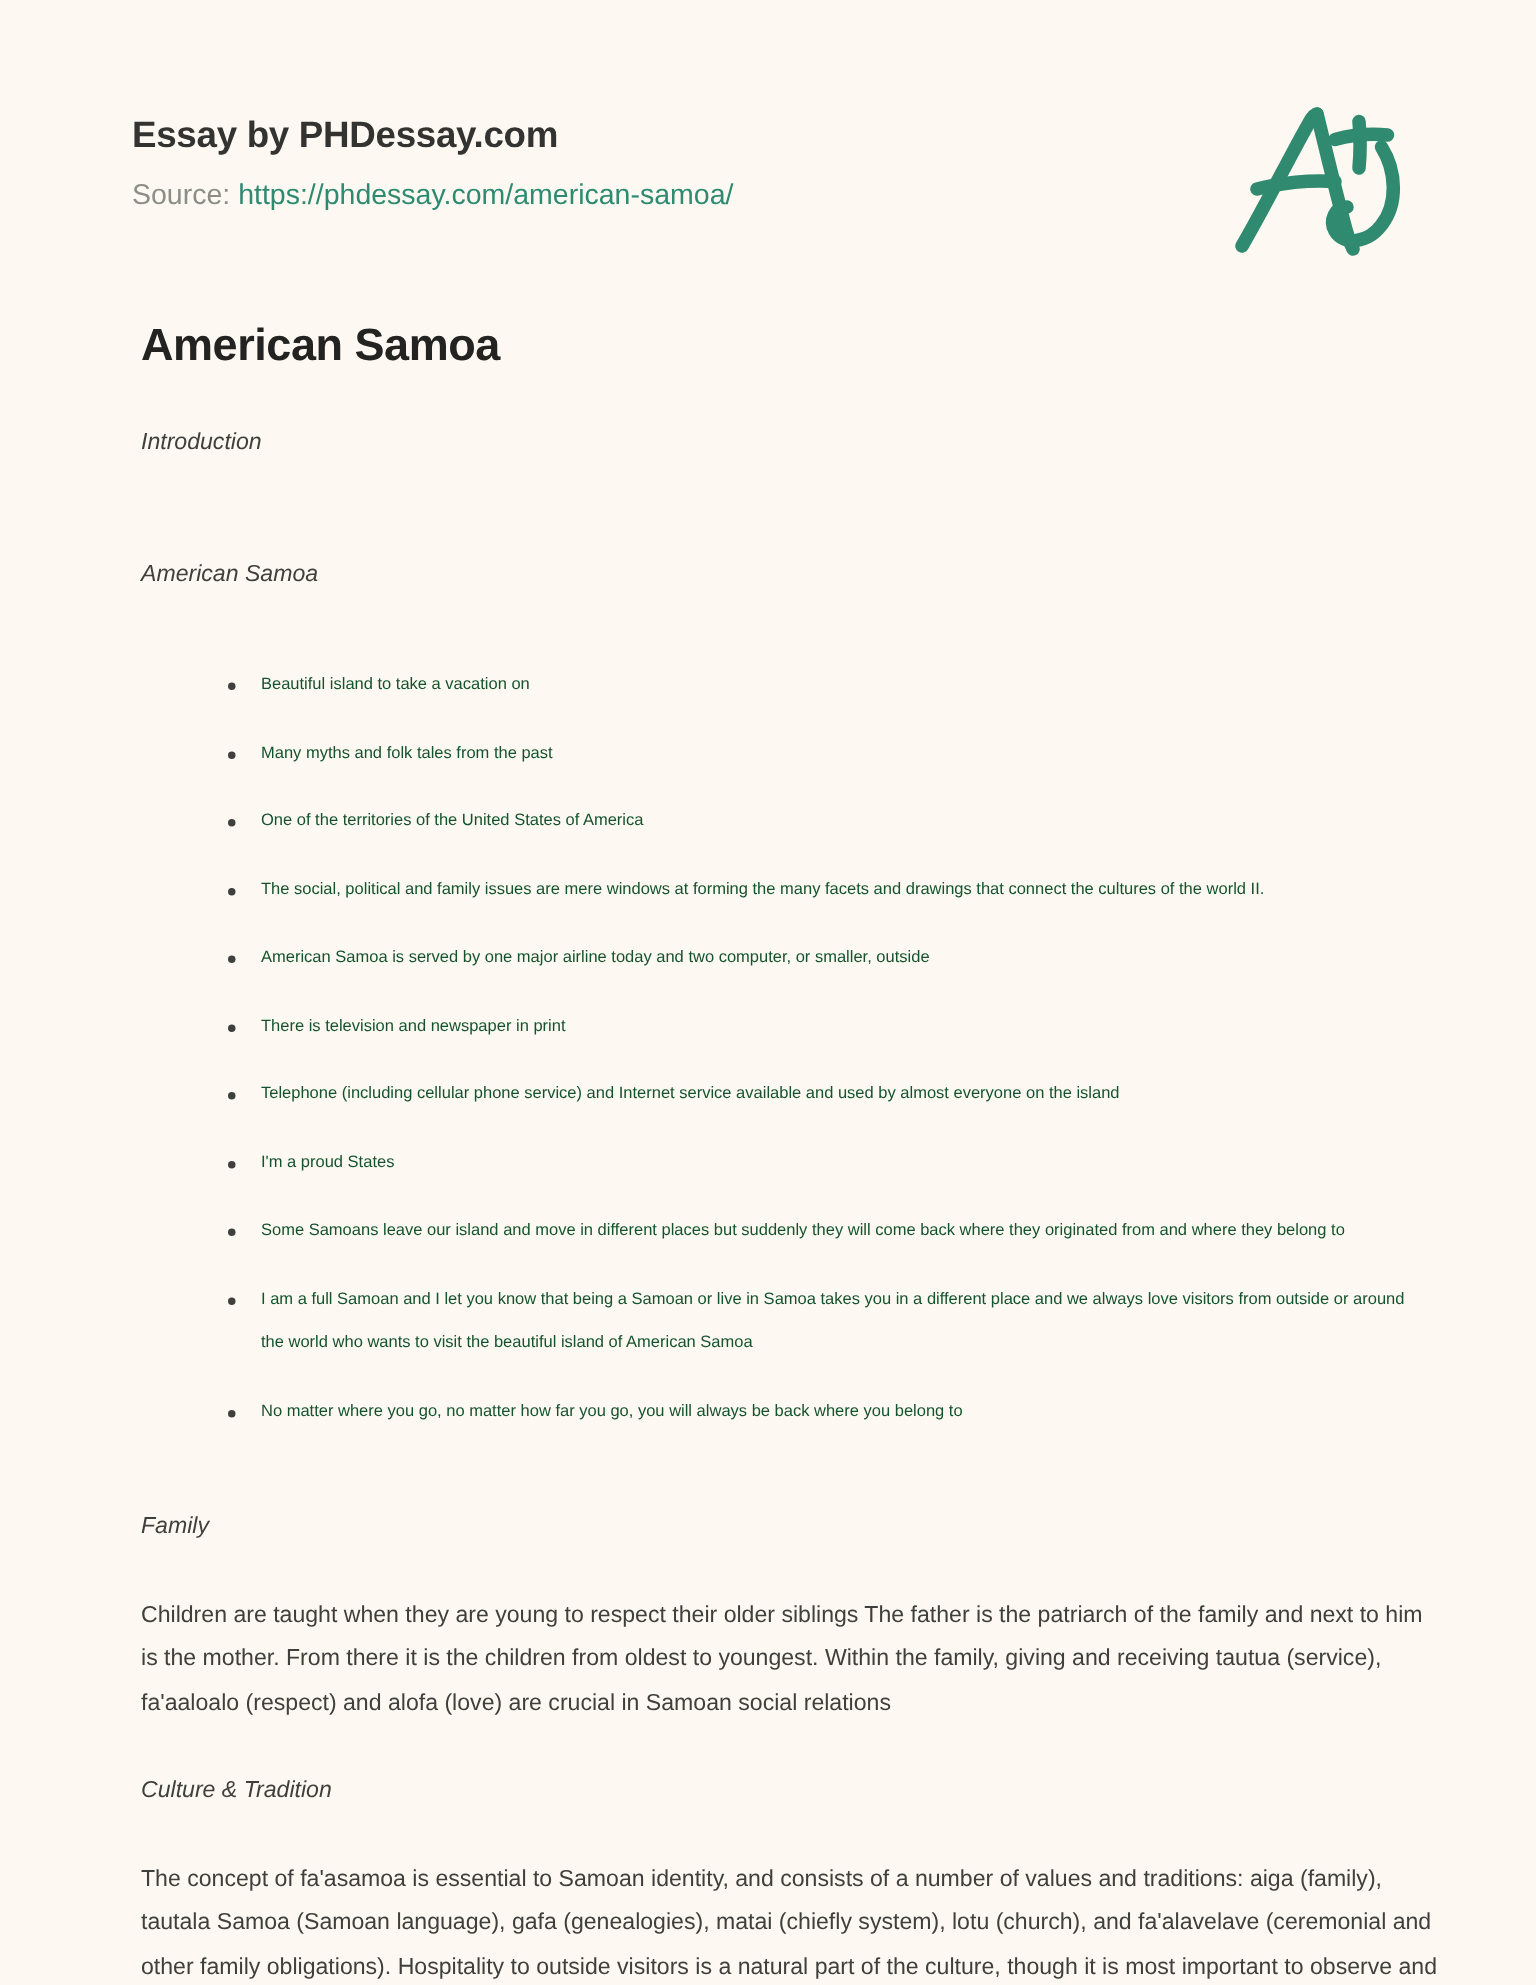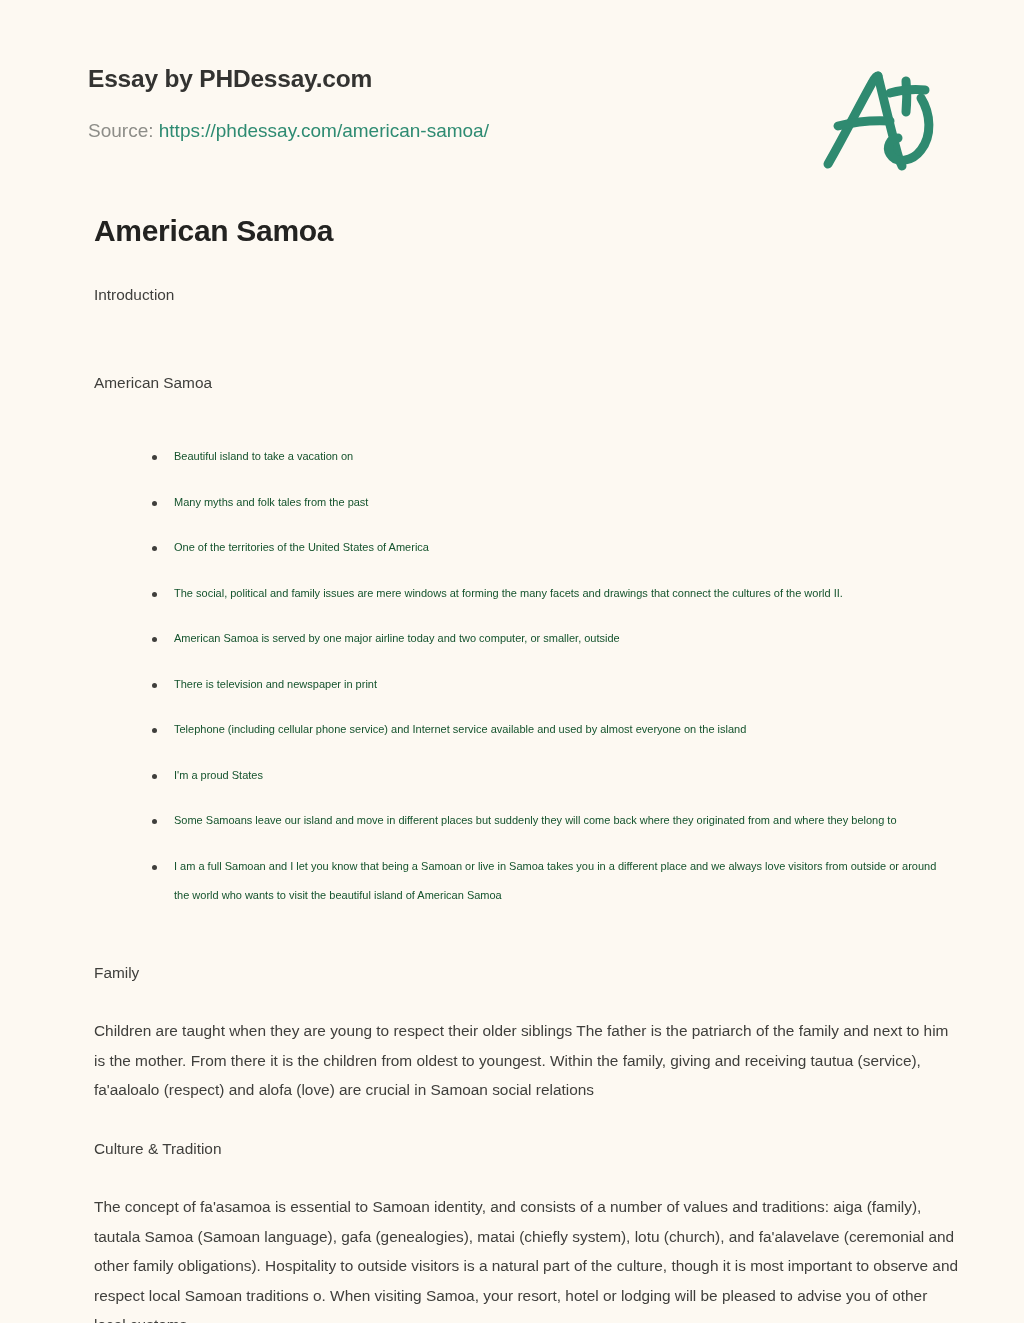--- a/index.html
+++ b/index.html
@@ -27,21 +27,21 @@
   .header {
     position: absolute;
     left: 0;
     top: 0;
     width: 1024px;
     height: 196px;
   }
   .brand-line {
     position: absolute;
     left: 88px;
-    top: 65px;
+    top: 77px;
     font-size: 24.5px;
     font-weight: bold;
     letter-spacing: -0.2px;
     color: #333331;
     white-space: nowrap;
   }
   .source-line {
     position: absolute;
     left: 88px;
     top: 120px;
@@ -123,20 +123,21 @@
     width: 5px;
     height: 5px;
     border-radius: 50%;
     background: #3f3f3c;
   }
 
   .section-label {
     font-size: 15.4px;
     line-height: 29.5px;
     color: #3f3f3c;
+    font-style: italic;
   }
 </style>
 </head>
 <body>
 
 <div class="page">
 
   <div class="header">
     <div class="brand-line">Essay by PHDessay.com</div>
     <div class="source-line">
@@ -184,20 +185,21 @@
         <li>Beautiful island to take a vacation on</li>
         <li>Many myths and folk tales from the past</li>
         <li>One of the territories of the United States of America</li>
         <li>The social, political and family issues are mere windows at forming the many facets and drawings that connect the cultures of the world II.</li>
         <li>American Samoa is served by one major airline today and two computer, or smaller, outside</li>
         <li>There is television and newspaper in print</li>
         <li>Telephone (including cellular phone service) and Internet service available and used by almost everyone on the island</li>
         <li>I'm a proud States</li>
         <li>Some Samoans leave our island and move in different places but suddenly they will come back where they originated from and where they belong to</li>
         <li>I am a full Samoan and I let you know that being a Samoan or live in Samoa takes you in a different place and we always love visitors from outside or around the world who wants to visit the beautiful island of American Samoa</li>
+        <li>No matter where you go, no matter how far you go, you will always be back where you belong to</li>
       </ul>
 
       <div class="gap-lg"></div>
 
       <p class="para section-label">Family</p>
       <div class="gap-sm"></div>
 
       <p class="para">Children are taught when they are young to respect their older siblings The father is the patriarch of the family and next to him is the mother. From there it is the children from oldest to youngest. Within the family, giving and receiving tautua (service), fa'aaloalo (respect) and alofa (love) are crucial in Samoan social relations</p>
       <div class="gap-sm"></div>
 

